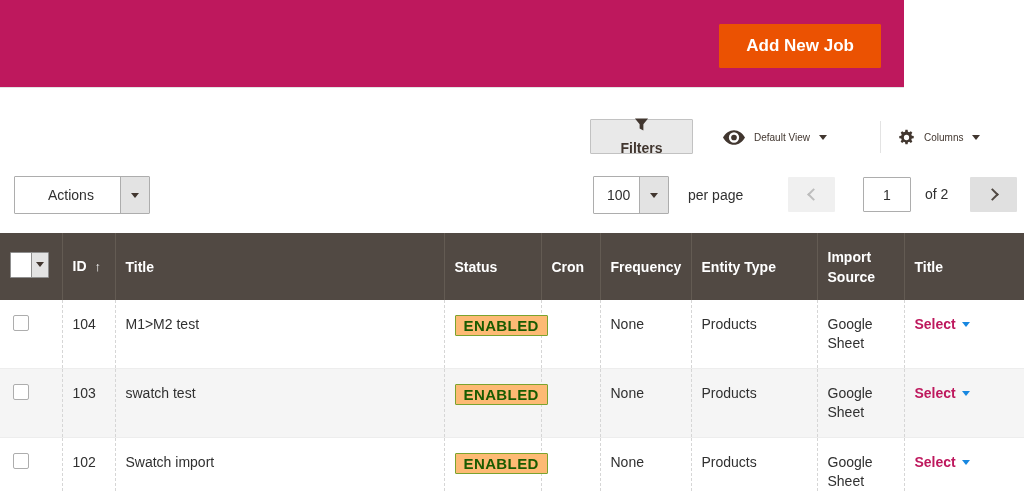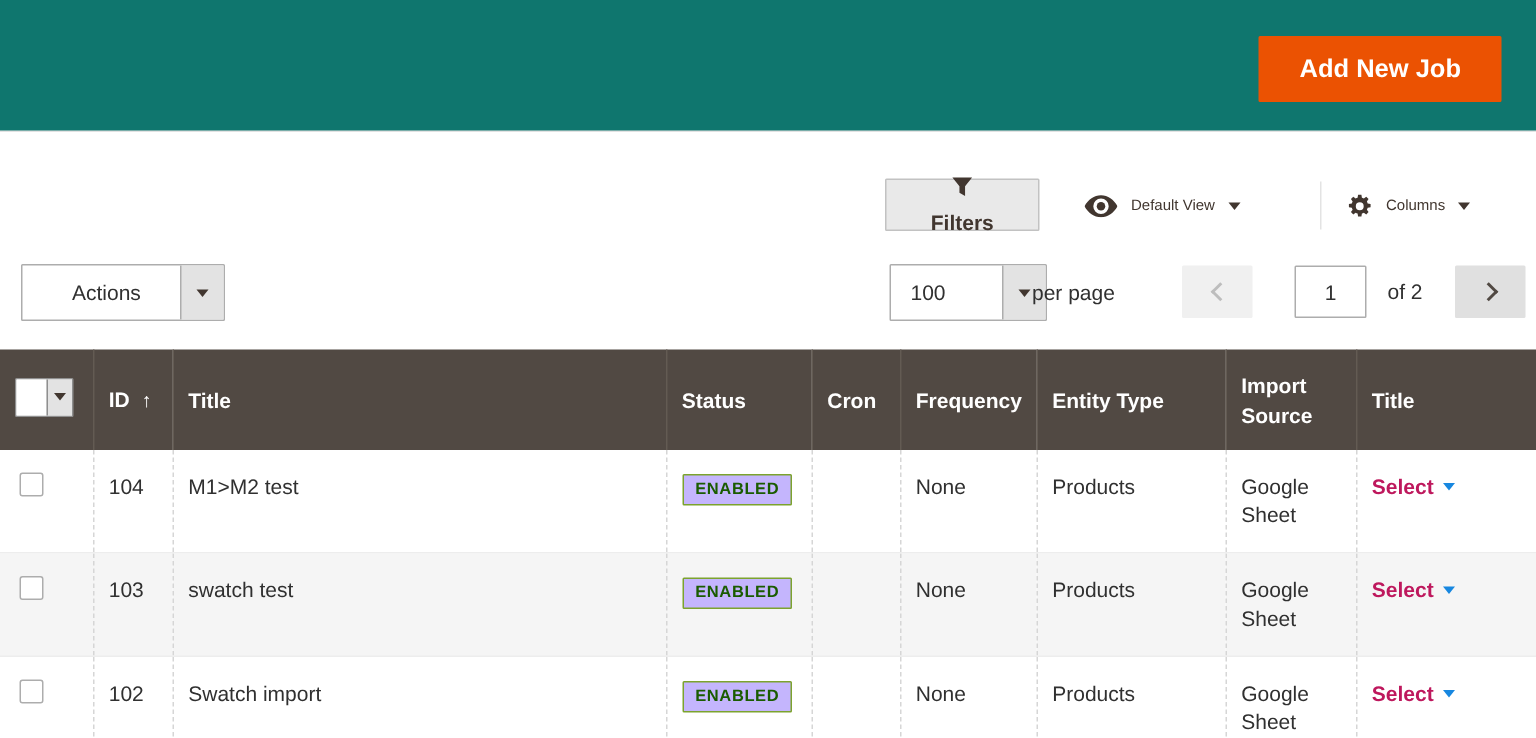--- a/index.html
+++ b/index.html
@@ -1,22 +1,22 @@
 <!DOCTYPE html>
 <html><head>
 <meta charset="utf-8">
 <style>
   * { margin:0; padding:0; box-sizing:border-box; }
   html,body { background:#fff; }
   body { font-family:"Liberation Sans","DejaVu Sans",sans-serif; color:#303030; }
   .page { position:relative; width:1024px; height:492px; background:#fff; overflow:hidden; }
 
   
-  .top-band { position:absolute; left:0; top:0; width:1024px; height:88px;
-              background:#0f766e; border-bottom:1px solid #e3e3e3; }
+  .top-band { position:absolute; left:0; top:0; width:904px; height:88px;
+              background:#be185d; border-bottom:1px solid #e3e3e3; }
   .btn-primary { position:absolute; right:23px; top:24px; height:44px; padding:0 26px;
                  background:#eb5202; color:#fff; border:1px solid #eb5202; border-radius:1px;
                  font-size:17px; font-weight:700; font-family:inherit; cursor:pointer; }
 
   
   .filters-btn { position:absolute; left:590px; top:119px; height:35px; width:103px;
                  background:#e9e9e9; border:1px solid #c2c2c2; border-radius:1px;
                  display:flex; align-items:center; justify-content:center; gap:8px;
                  font-size:14px; font-weight:600; color:#41362f; cursor:pointer;flex-direction:column; }
   .ctl-group { position:absolute; top:123px; height:28px; display:flex; align-items:center; gap:9px;
@@ -30,21 +30,21 @@
   .caret.blue { border-top-color:#1787e0; }
   .caret.small { border-left-width:4px; border-right-width:4px; border-top-width:5px; }
 
   
   .fake-select { position:absolute; display:flex; align-items:stretch; height:38px;
                  border:1px solid #adadad; border-radius:1px; background:#fff; cursor:pointer; }
   .fs-label { display:flex; align-items:center; padding-left:13px; font-size:14px; color:#303030; flex:1; }
   .fs-caret { width:29px; background:#e3e3e3; border-left:1px solid #adadad;
               display:flex; align-items:center; justify-content:center; }
   .actions-select { left:14px; top:176px; width:136px;padding-left:20px; }
-  .pagesize-select { left:593px; top:176px; width:105px; }
+  .pagesize-select { left:593px; top:176px; width:76px; }
   .records { position:absolute; left:170px; top:176px; height:38px; line-height:38px; font-size:14px; color:#303030; }
   .perpage { position:absolute; left:688px; top:176px; height:38px; line-height:38px; font-size:14px; color:#303030; }
 
   .page-btn { position:absolute; top:177px; width:47px; height:35px; border:none; border-radius:1px;
               display:flex; align-items:center; justify-content:center; cursor:pointer; }
   .page-btn.prev { left:788px; background:#f0f0f0; cursor:default; }
   .page-btn.next { left:970px; background:#e0e0e0; }
   .chevron { display:inline-block; width:9px; height:9px; border-top:2px solid #514943; border-right:2px solid #514943; }
   .chevron.left { transform:rotate(-135deg); border-color:#bdbdbd; margin-left:3px; }
   .chevron.right { transform:rotate(45deg); margin-right:3px; }
@@ -68,22 +68,22 @@
 
   .multiselect { display:inline-flex; align-items:stretch; height:26px; border:1px solid #8f8f8f;
                  border-radius:1px; background:#fff; cursor:pointer; }
   .ms-box { width:20px; background:#fff; }
   .ms-caret { width:17px; background:#e3e3e3; border-left:1px solid #8f8f8f;
               display:flex; align-items:center; justify-content:center; }
 
   .row-checkbox { display:inline-block; width:16px; height:16px; background:#fff;
                   border:1px solid #adadad; border-radius:2px; margin-left:3px; cursor:pointer; }
 
-  .badge-enabled { display:inline-block; background:#c4b5fd; border:1px solid #7ca32e; color:#1a5b00;
-                   font-size:11px; font-weight:700; letter-spacing:.4px; padding:3px 8px;
+  .badge-enabled { display:inline-block; background:#fdba74; border:1px solid #7ca32e; color:#1a5b00;
+                   font-size:15px; font-weight:700; letter-spacing:.4px; padding:3px 8px;
                    border-radius:1px; line-height:13px; }
 
   .action-select { color:#be185d; text-decoration:none; font-size:14px; cursor:pointer;
                    display:inline-flex; align-items:center; gap:6px;font-weight:bold; }
 
   .icon-svg { display:block; }
 </style>
 </head>
 <body>
 

